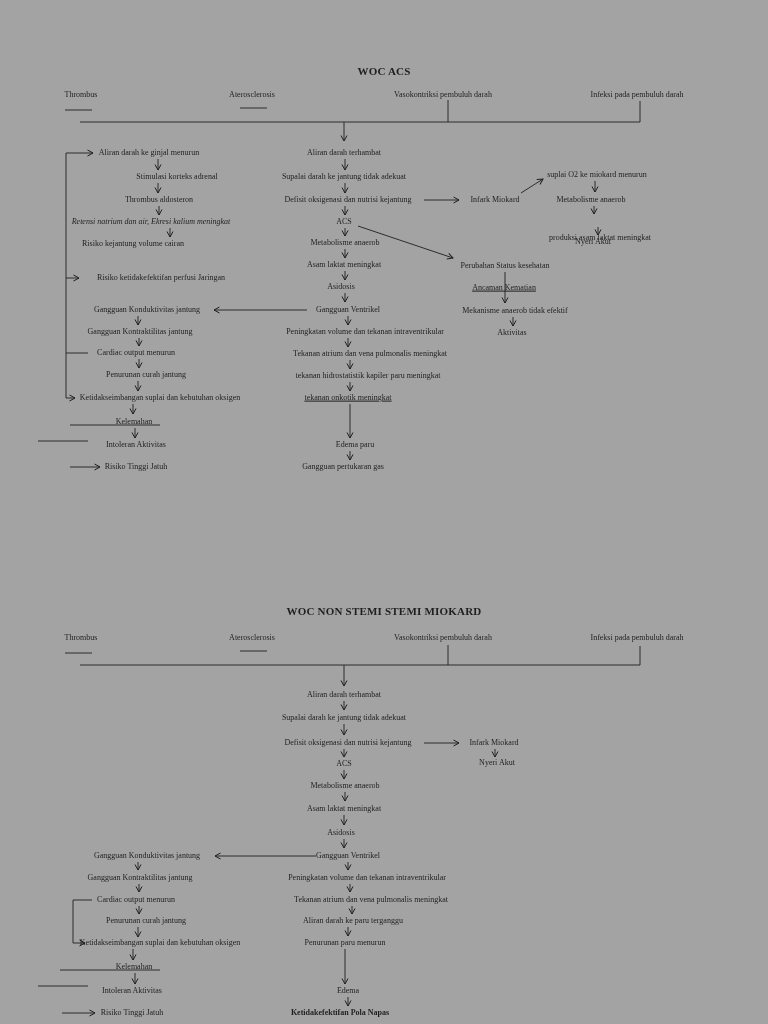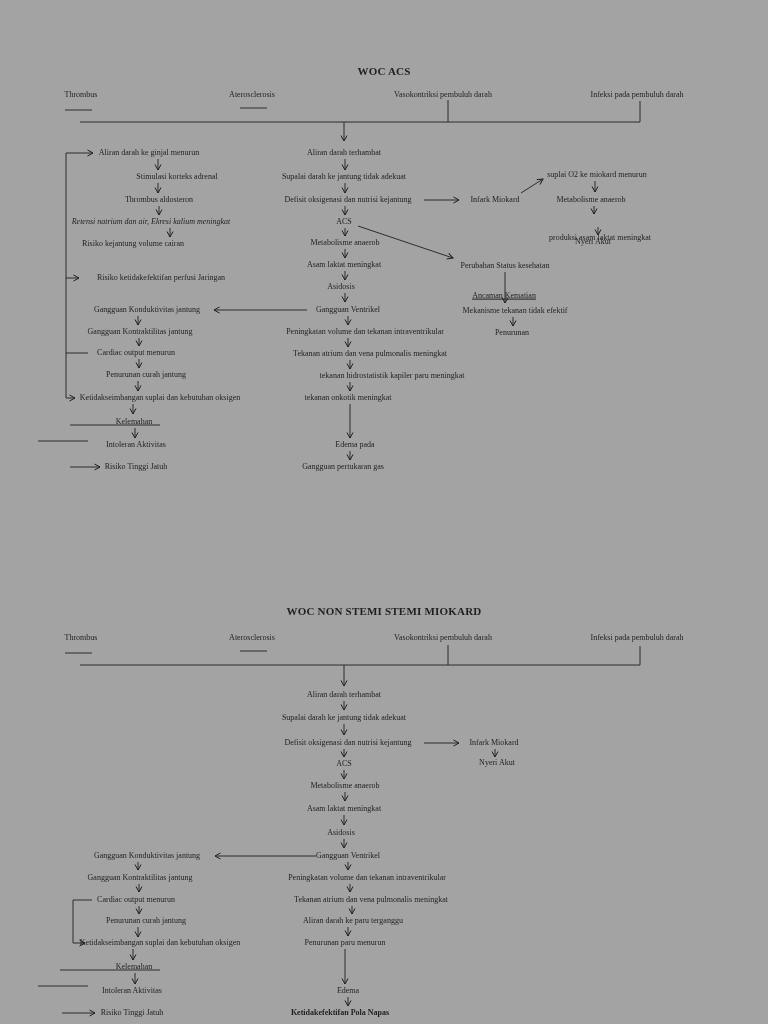--- a/index.html
+++ b/index.html
@@ -128,33 +128,33 @@
     <div class="flow-node" style="left: 344px; top: 153px;">Aliran darah terhambat</div>
     <div class="flow-node" style="left: 344px; top: 177px;">Supalai darah ke jantung tidak adekuat</div>
     <div class="flow-node" style="left: 348px; top: 200px;">Defisit oksigenasi dan nutrisi kejantung</div>
     <div class="flow-node" style="left: 344px; top: 222px;">ACS</div>
     <div class="flow-node" style="left: 345px; top: 243px;">Metabolisme anaerob</div>
     <div class="flow-node" style="left: 344px; top: 265px;">Asam laktat meningkat</div>
     <div class="flow-node" style="left: 341px; top: 287px;">Asidosis</div>
     <div class="flow-node" style="left: 348px; top: 310px;">Gangguan Ventrikel</div>
     <div class="flow-node" style="left: 365px; top: 332px;">Peningkatan volume dan tekanan intraventrikular</div>
     <div class="flow-node" style="left: 370px; top: 354px;">Tekanan atrium dan vena pulmonalis meningkat</div>
-    <div class="flow-node" style="left: 368px; top: 376px; margin-left: 24px;">tekanan hidrostatistik kapiler paru meningkat</div>
-    <div class="flow-node" style="left: 348px; top: 398px;">tekanan onkotik meningkat</div>
-    <div class="flow-node" style="left: 355px; top: 445px;">Edema pada</div>
+    <div class="flow-node" style="left: 368px; top: 376px;">tekanan hidrostatistik kapiler paru meningkat</div>
+    <div class="flow-node" style="left: 348px; top: 398px; text-decoration: underline;">tekanan onkotik meningkat</div>
+    <div class="flow-node" style="left: 355px; top: 445px;">Edema paru</div>
     <div class="flow-node" style="left: 343px; top: 467px;">Gangguan pertukaran gas</div>
     <div class="flow-node" style="left: 495px; top: 200px;">Infark Miokard</div>
     <div class="flow-node" style="left: 597px; top: 175px;">suplai O2 ke miokard menurun</div>
     <div class="flow-node" style="left: 591px; top: 200px;">Metabolisme anaerob</div>
     <div class="flow-node" style="left: 600px; top: 238px; text-align: center;">produksi asam laktat meningkat</div>
     <div class="flow-node" style="left: 593px; top: 242px;">Nyeri Akut</div>
     <div class="flow-node" style="left: 505px; top: 266px;">Perubahan Status kesehatan</div>
-    <div class="flow-node underline" style="left: 504px; top: 296px;">Ancaman Kematian</div>
-    <div class="flow-node" style="left: 515px; top: 311px;">Mekanisme tekanan tidak efektif</div>
-    <div class="flow-node" style="left: 512px; top: 333px;">Penurunan</div>
+    <div class="flow-node underline" style="left: 504px; top: 288px;">Ancaman Kematian</div>
+    <div class="flow-node" style="left: 515px; top: 311px;">Mekanisme anaerob tidak efektif</div>
+    <div class="flow-node" style="left: 512px; top: 333px;">Aktivitas</div>
     <div class="flow-node" style="left: 81px; top: 638px;">Thrombus</div>
     <div class="flow-node" style="left: 252px; top: 638px;">Aterosclerosis</div>
     <div class="flow-node" style="left: 443px; top: 638px;">Vasokontriksi pembuluh darah</div>
     <div class="flow-node" style="left: 637px; top: 638px;">Infeksi pada pembuluh darah</div>
     <div class="flow-node" style="left: 344px; top: 695px;">Aliran darah terhambat</div>
     <div class="flow-node" style="left: 344px; top: 718px;">Supalai darah ke jantung tidak adekuat</div>
     <div class="flow-node" style="left: 348px; top: 743px;">Defisit oksigenasi dan nutrisi kejantung</div>
     <div class="flow-node" style="left: 344px; top: 764px;">ACS</div>
     <div class="flow-node" style="left: 345px; top: 786px;">Metabolisme anaerob</div>
     <div class="flow-node" style="left: 344px; top: 809px;">Asam laktat meningkat</div>

